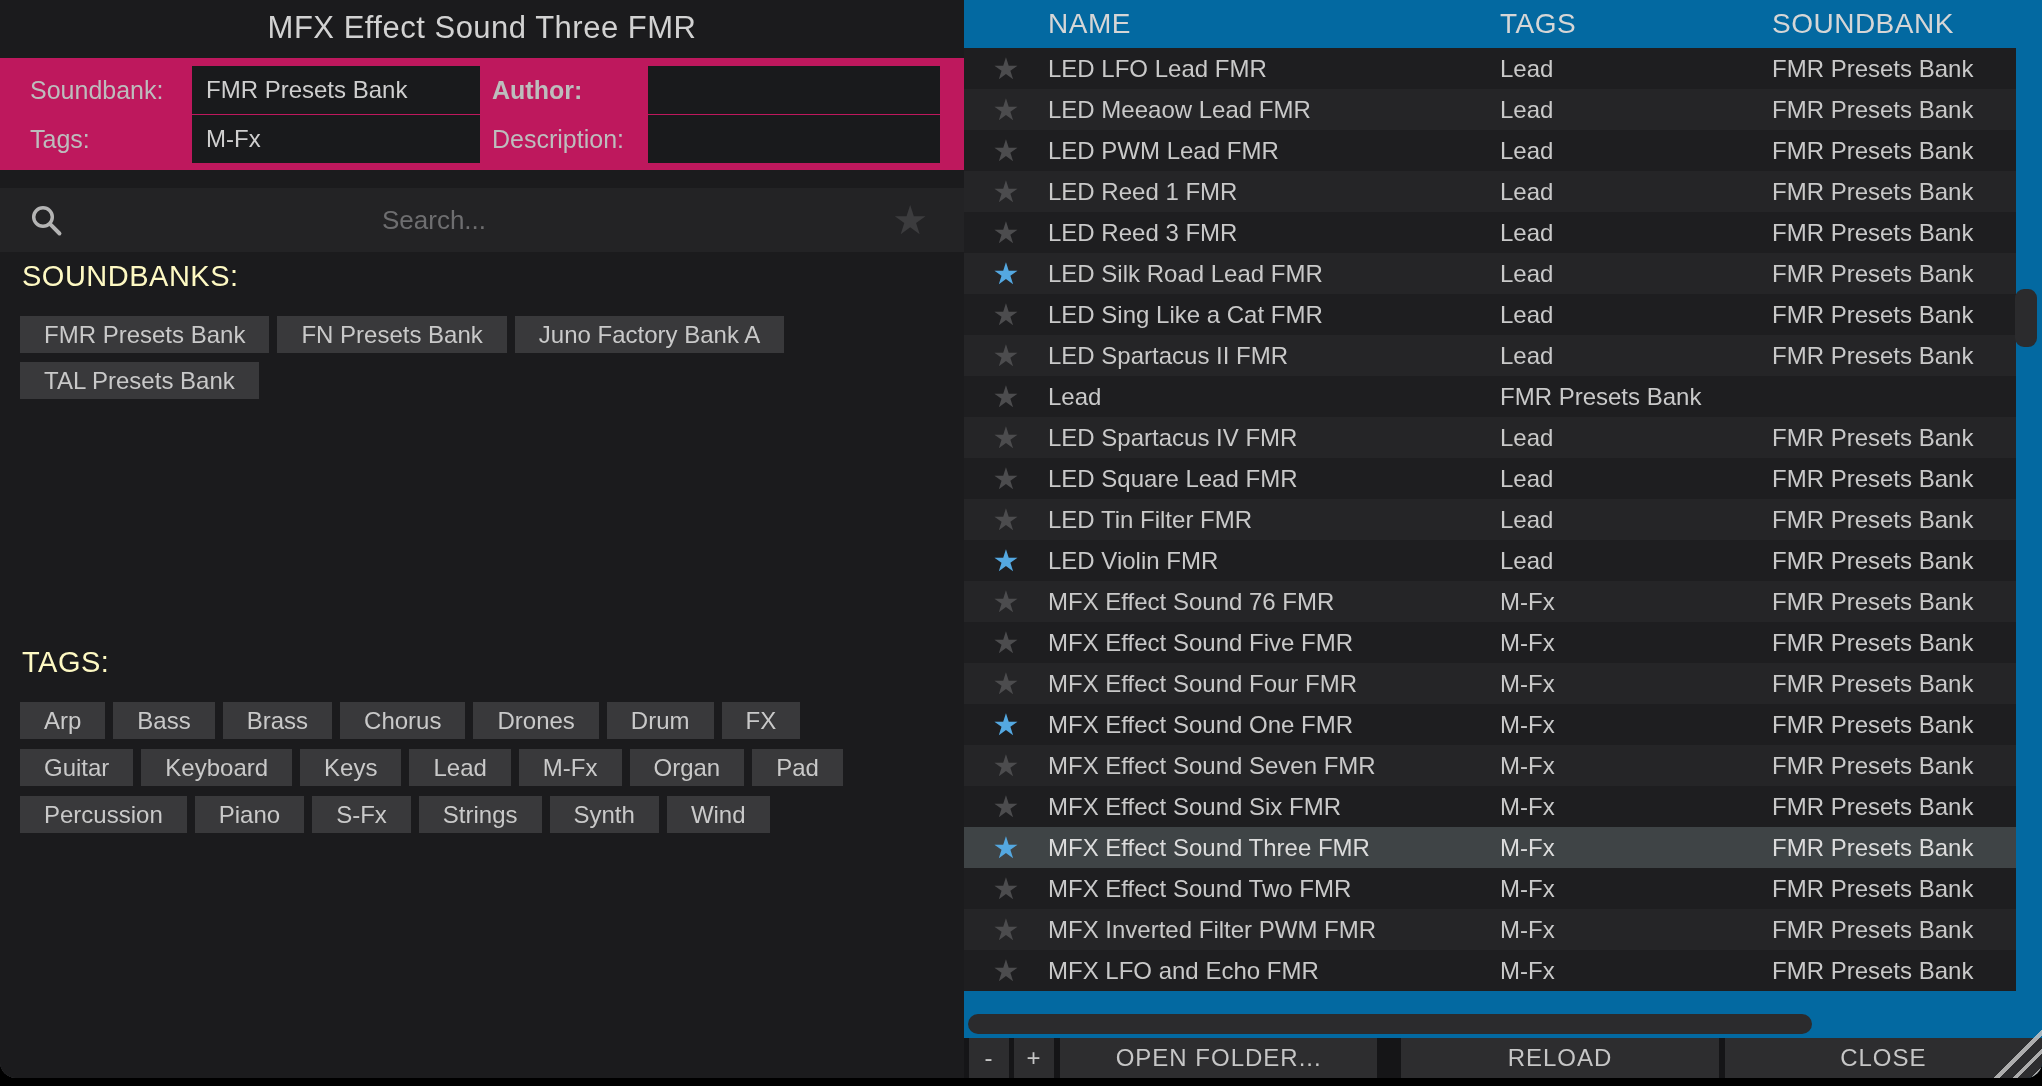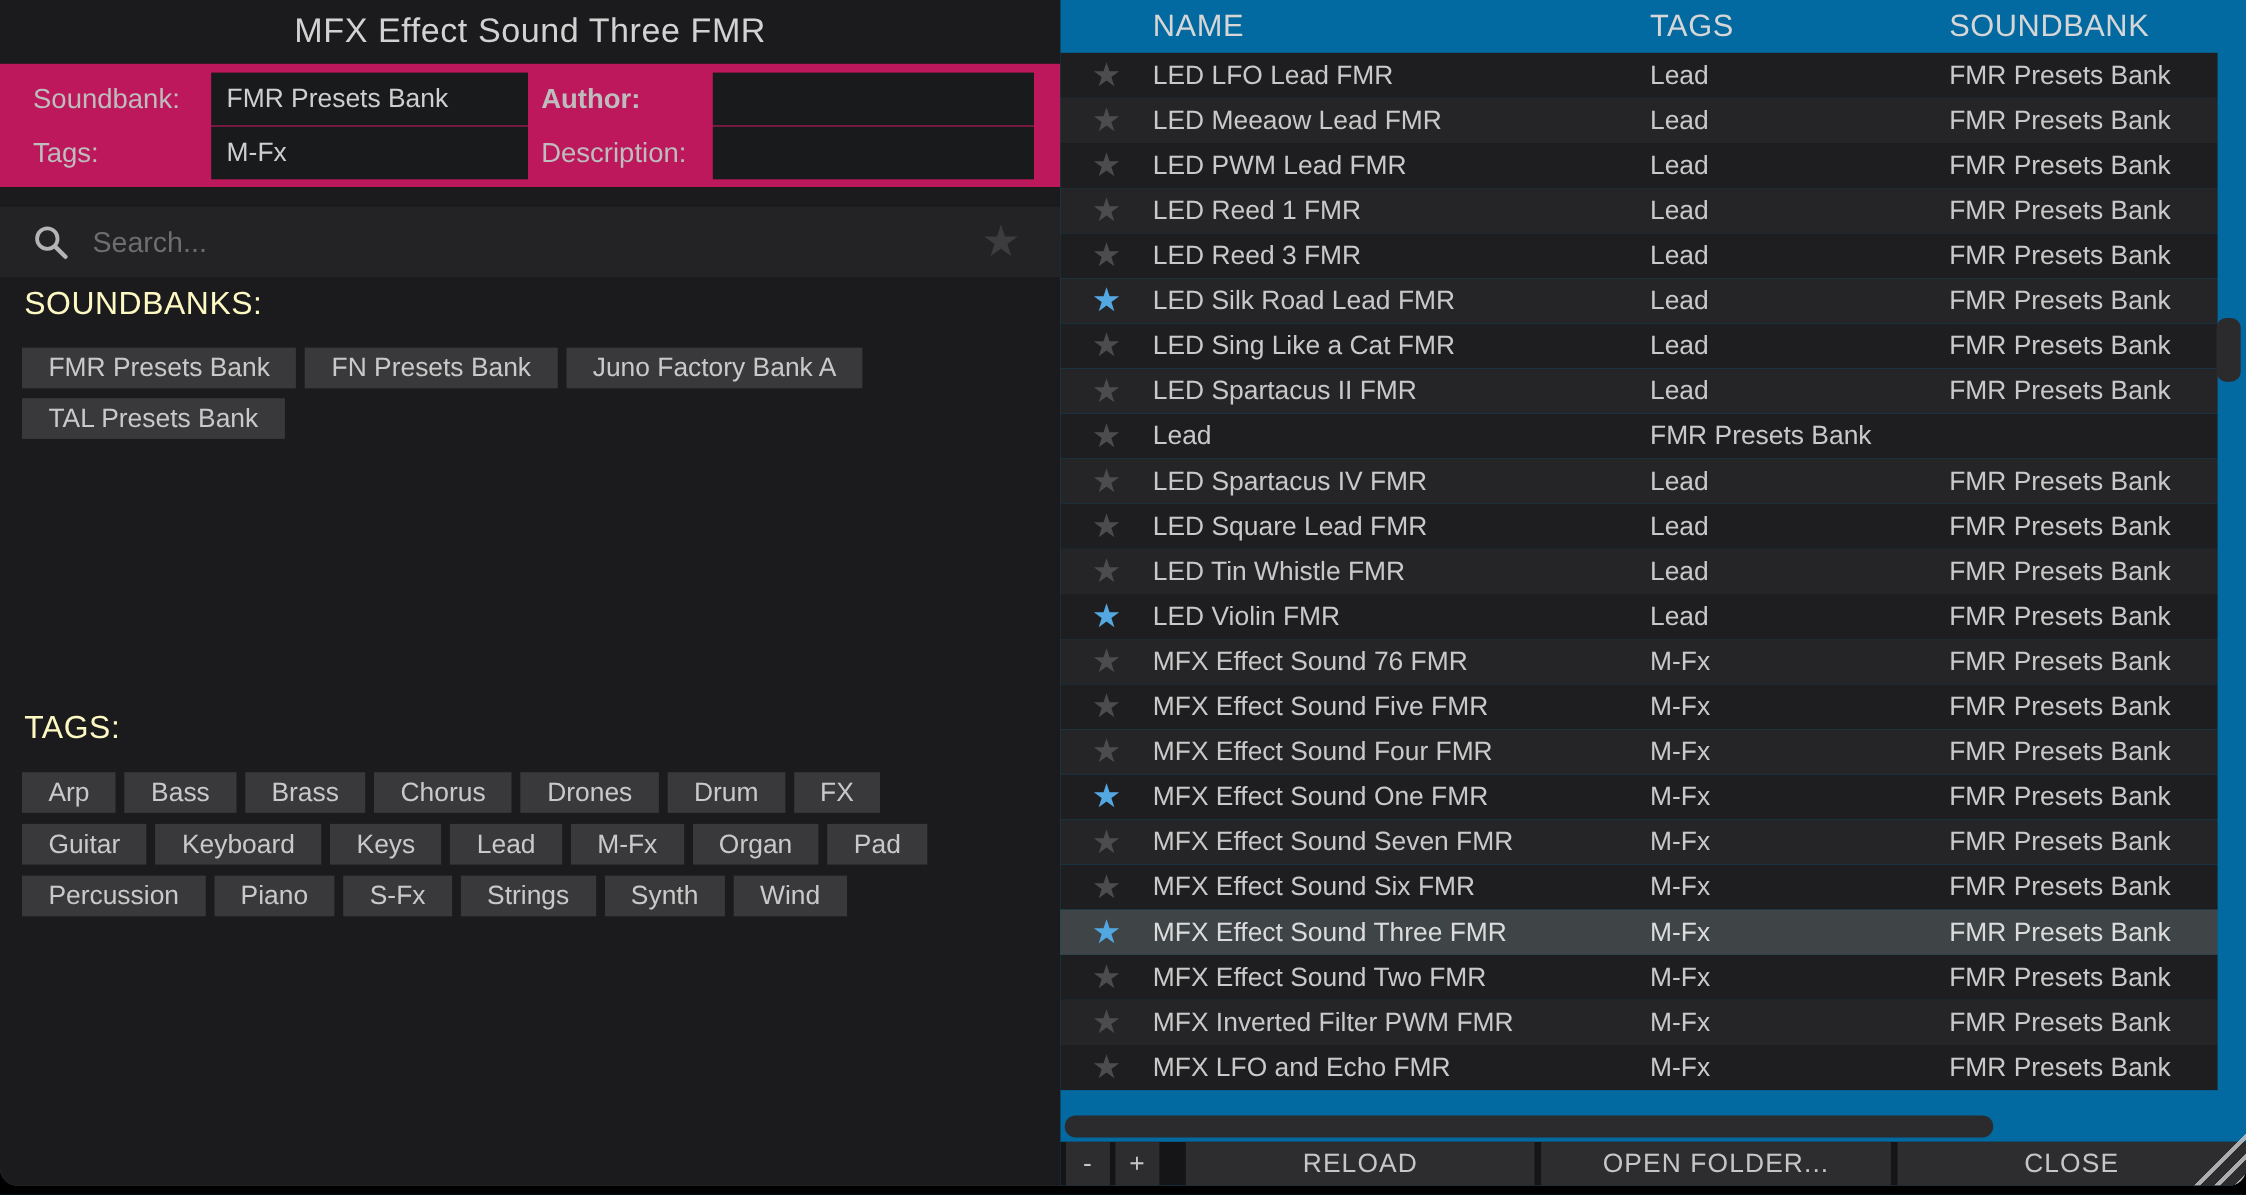--- a/index.html
+++ b/index.html
@@ -24,21 +24,21 @@
   .lbl-desc      { left:492px; top:57px; }
   .fld-soundbank { left:192px; top:8px;  width:288px; }
   .fld-tags      { left:192px; top:57px; width:288px; }
   .fld-author    { left:648px; top:8px;  width:292px; }
   .fld-desc      { left:648px; top:57px; width:292px; }
 
   .search-row { position:absolute; top:188px; left:0; width:964px; height:64px; background:#232325; }
   .search-icon { position:absolute; left:28px; top:14px; }
   .search-input { position:absolute; left:84px; top:0; width:700px; height:64px; background:transparent;
                   border:none; outline:none; font-size:26px; color:#b5b5b5;
-                  font-family:"Liberation Sans",sans-serif; }
+                  font-family:"Liberation Sans",sans-serif;text-align:center; }
   .search-input::placeholder { color:#6e6e70; }
   .search-star { position:absolute; right:36px; top:6px; font-size:40px; color:#3c3c3e; line-height:52px; }
 
   .section-heading { position:absolute; left:22px; font-size:29px; color:#fef9c3; letter-spacing:0.5px; }
   .heading-soundbanks { top:260px; }
   .heading-tags { top:646px; }
 
   .chip-wrap { position:absolute; left:20px; display:flex; flex-wrap:wrap; gap:9px 8px; width:846px; }
   .banks-wrap { top:316px; }
   .tags-wrap  { top:702px; flex-direction:column; gap:10px; width:920px; }
@@ -219,21 +219,21 @@
           <div class="cell">FMR Presets Bank</div>
         </div>
         <div class="row odd">
           <div class="star">★</div>
           <div class="cell">LED Square Lead FMR</div>
           <div class="cell">Lead</div>
           <div class="cell">FMR Presets Bank</div>
         </div>
         <div class="row even">
           <div class="star">★</div>
-          <div class="cell">LED Tin Whistle FMR</div>
+          <div class="cell">LED Tin Filter FMR</div>
           <div class="cell">Lead</div>
           <div class="cell">FMR Presets Bank</div>
         </div>
         <div class="row odd">
           <div class="star starred">★</div>
           <div class="cell">LED Violin FMR</div>
           <div class="cell">Lead</div>
           <div class="cell">FMR Presets Bank</div>
         </div>
         <div class="row even">
@@ -297,20 +297,20 @@
           <div class="cell">FMR Presets Bank</div>
         </div>
       </div>
 
     <div class="h-scrollbar"></div>
     <div class="v-scrollbar"></div>
 
     <div class="footer">
       <div class="f-btn btn-minus">-</div>
       <div class="f-btn btn-plus">+</div>
+      <div class="f-btn btn-open">OPEN FOLDER...</div>
       <div class="f-btn btn-reload">RELOAD</div>
-      <div class="f-btn btn-open">OPEN FOLDER...</div>
       <div class="f-btn btn-close">CLOSE</div>
     </div>
 
     <div class="resize-grip"></div>
   </div>
 </div>
 
 </body></html>

